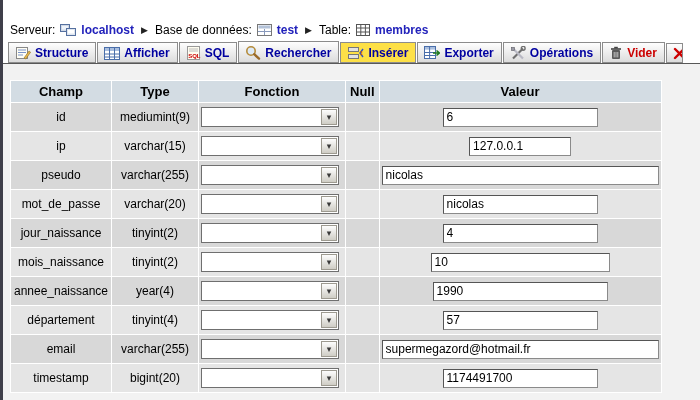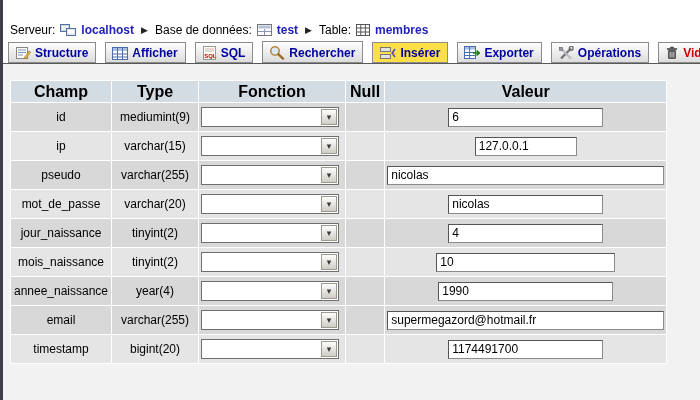--- a/index.html
+++ b/index.html
@@ -11,35 +11,35 @@
 
   
   .topbar{position:absolute;top:12px;left:3px;right:0;height:36px;background:#fff;
     display:flex;align-items:center;padding-left:7px;font-size:12px;color:#000;gap:5px;}
   .crumb-link{font-weight:bold;color:var(--link);text-decoration:none;cursor:pointer;}
   .crumb-sep{font-size:9px;color:#222;margin:0 2px;}
   .crumb-icon{display:inline-flex;align-items:center;}
 
   
   .tabbar{position:absolute;top:36px;left:3px;right:0;height:27px;background:#fff;
-    border-bottom:1px solid #585858;display:flex;align-items:flex-end;gap:9px;padding-left:5px;}
+    border-bottom:1px solid #585858;display:flex;align-items:flex-end;gap:1px;padding-left:5px;}
   .tab{display:flex;align-items:center;gap:4px;padding:3px 7px 2px 6px;
     background:linear-gradient(180deg,#fefefe,#dcdcdc);
     border:1px solid #8c8c8c;cursor:pointer;white-space:nowrap;text-decoration:none;}
   .tab.active{background:#fde047;}
   .tab-label{font-weight:bold;color:var(--tab-text);font-size:12px;}
   .tab.danger .tab-label{color:var(--danger);}
   .tab-icon{display:inline-flex;align-items:center;}
   .tab.partial{max-width:9px;overflow:hidden;padding-right:0;}
 
   
   .content{position:absolute;top:64px;left:3px;right:0;bottom:0;background:var(--page-bg);
     padding:16px 0 0 7px;}
   table.insert{border-collapse:separate;border-spacing:1px;background:#fff;}
-  table.insert th{background:var(--header-bg);font-size:16px;font-weight:bold;color:#000;
+  table.insert th{background:var(--header-bg);font-size:13px;font-weight:bold;color:#000;
     height:19px;padding:1px 4px;text-align:center;}
   table.insert td{font-size:12px;height:28px;padding:0 2px;text-align:center;color:#000;}
   tr.odd  td{background:var(--row-odd);}
   tr.even td{background:var(--row-even);}
   td.c-fn{text-align:left;padding-left:3px;}
   td.c-val{text-align:left;padding-left:2px;}
 
   .select{width:138px;height:20px;background:#fff;border:1px solid #6f6f6f;
     position:relative;box-sizing:border-box;cursor:default;}
   .select-arrow-btn{position:absolute;top:1px;right:1px;bottom:1px;width:16px;
@@ -300,20 +300,31 @@
     <td class="c-type">year(4)</td>
     <td class="c-fn">
       <div class="select">
         <span class="select-arrow-btn">▾</span>
       </div>
     </td>
     <td class="c-null"></td>
     <td class="c-val"><input class="val-input" value="1990" style="width: 175px;"></td>
   </tr>
 
+  <tr class="even">
+    <td class="c-field">département</td>
+    <td class="c-type">tinyint(4)</td>
+    <td class="c-fn">
+      <div class="select">
+        <span class="select-arrow-btn">▾</span>
+      </div>
+    </td>
+    <td class="c-null"></td>
+    <td class="c-val"><input class="val-input" value="57" style="width: 155px;"></td>
+  </tr>
 
   <tr class="odd">
     <td class="c-field">email</td>
     <td class="c-type">varchar(255)</td>
     <td class="c-fn">
       <div class="select">
         <span class="select-arrow-btn">▾</span>
       </div>
     </td>
     <td class="c-null"></td>

